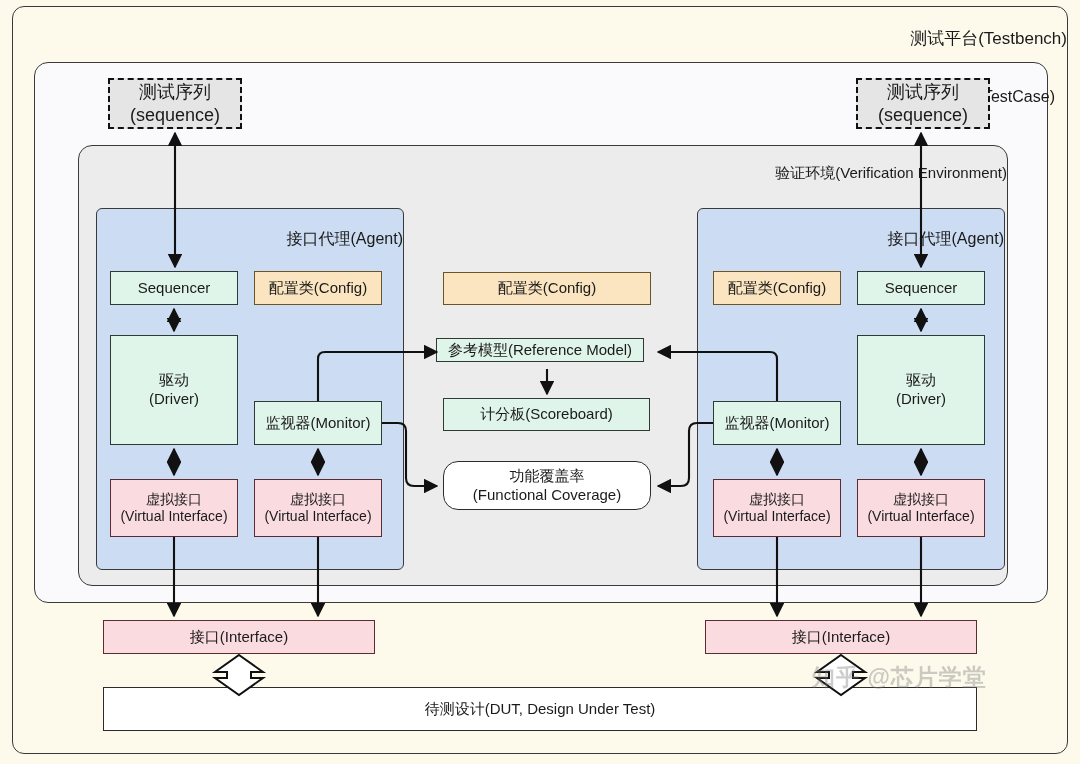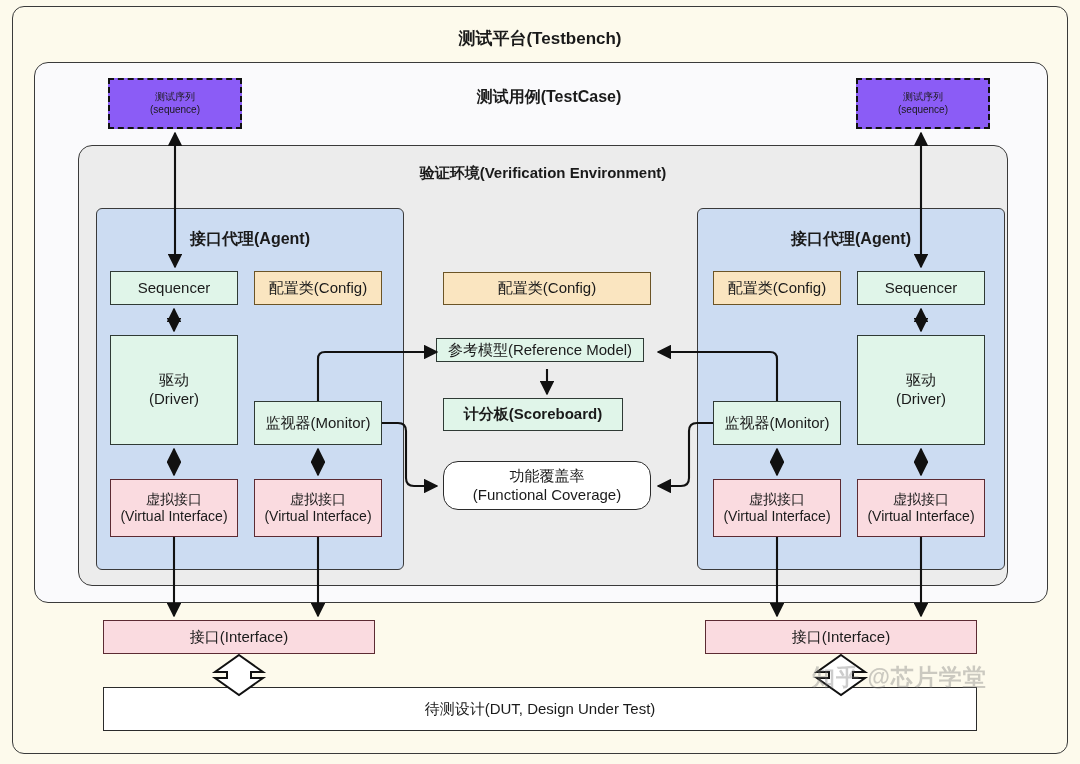--- a/index.html
+++ b/index.html
@@ -64,24 +64,23 @@
     border-radius: 6px;
     background: #ccdcf2;
   }
   #agent-left  { left: 96px;  top: 208px; width: 308px; height: 362px; }
   #agent-right { left: 697px; top: 208px; width: 308px; height: 362px; }
 
   
   .heading {
     position: absolute;
     width: 100%;
-    text-align: center;
+    text-align: right;
     font-size: 17px;
     color: #1a1a1a;
-    font-weight: bold;
   }
   .heading-tb   { top: 20px;  font-size: 17px; }
   .heading-tc   { top: 24px;  font-size: 16px; padding-left: 8px; }
   .heading-env  { top: 18px;  font-size: 15px; }
   .heading-agent{ top: 20px;  font-size: 16px; }
 
   
   .n-green {
     background: #e0f5e9;
     border: 1.6px solid #2f3a35;
@@ -96,23 +95,23 @@
     background: #fadbe0;
     border: 1.6px solid #5c2b33;
     font-size: 14px;
   }
   .n-white {
     background: #ffffff;
     border: 1.6px solid #2b2b2b;
     font-size: 15px;
   }
   .n-dashed {
-    background: #8b5cf6;
+    background: #e5e5e5;
     border: 2px dashed #111111;
-    font-size: 10px;
+    font-size: 18px;
   }
 
   
   #wires {
     position: absolute;
     left: 0; top: 0;
     width: 1080px; height: 764px;
     pointer-events: none;
   }
 
@@ -173,21 +172,21 @@
   <div class="box n-green" style="left:713px; top:401px; width:128px; height:44px;">监视器(Monitor)</div>
   <div class="box n-green" style="left:857px; top:335px; width:128px; height:110px;">驱动
 (Driver)</div>
   <div class="box n-pink" style="left:713px; top:479px; width:128px; height:58px;">虚拟接口
 (Virtual Interface)</div>
   <div class="box n-pink" style="left:857px; top:479px; width:128px; height:58px;">虚拟接口
 (Virtual Interface)</div>
 
   <div class="box n-orange" style="left:443px; top:272px; width:208px; height:33px;">配置类(Config)</div>
   <div class="box n-green" style="left:436px; top:338px; width:208px; height:24px;">参考模型(Reference Model)</div>
-  <div class="box n-green" style="left:443px; top:398px; width:180px; height:33px;font-weight:bold;">计分板(Scoreboard)</div>
+  <div class="box n-green" style="left:443px; top:398px; width:207px; height:33px;">计分板(Scoreboard)</div>
   <div class="box n-white" style="left:443px; top:461px; width:208px; height:49px;border-radius:15px;">功能覆盖率
 (Functional Coverage)</div>
 
   <div class="box n-pink" style="left:103px; top:620px; width:272px; height:34px; font-size:15px;">接口(Interface)</div>
   <div class="box n-pink" style="left:705px; top:620px; width:272px; height:34px; font-size:15px;">接口(Interface)</div>
   <div class="box n-white" style="left:103px; top:687px; width:874px; height:44px; font-size:15px;">待测设计(DUT, Design Under Test)</div>
 
   <svg id="wires" viewBox="0 0 1080 764" xmlns="http://www.w3.org/2000/svg">
     <defs>
       <marker id="ah" viewBox="0 0 10 10" refX="9" refY="5" markerWidth="7" markerHeight="7" orient="auto-start-reverse">

